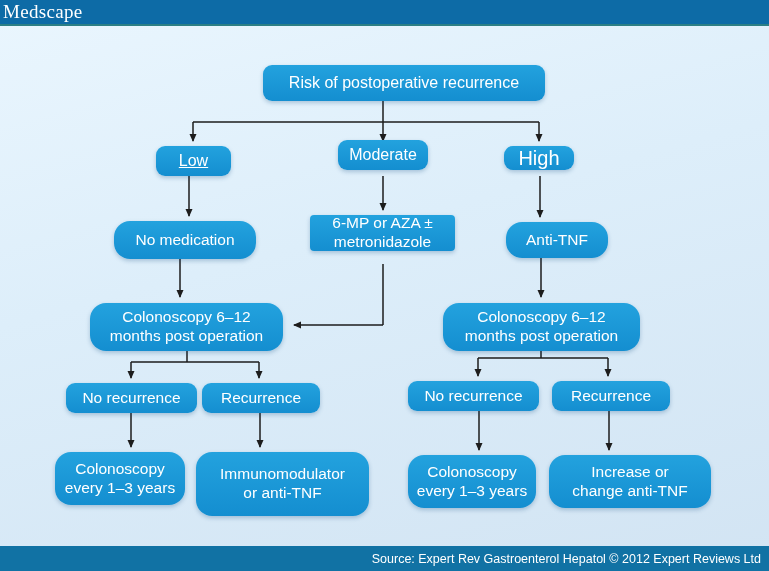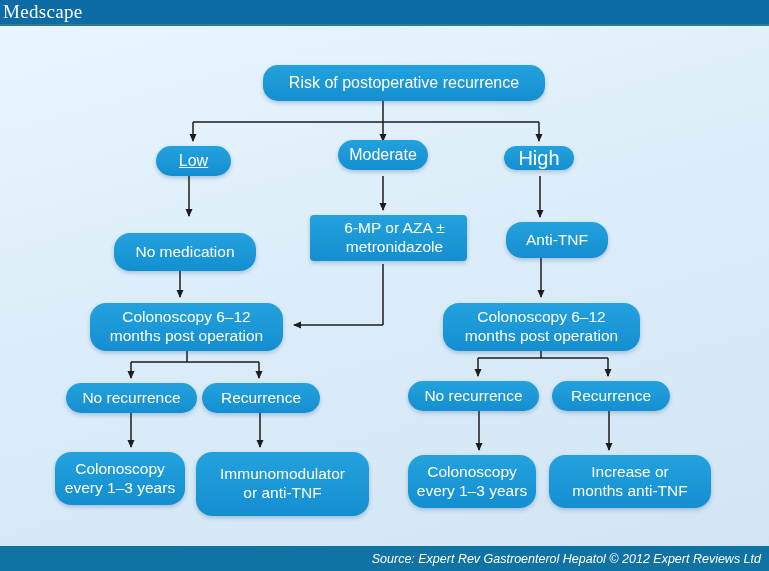--- a/index.html
+++ b/index.html
@@ -16,38 +16,38 @@
   }
   .brand {
     color:#ffffff; font-family:"Liberation Serif", serif;
     font-size:19px; letter-spacing:0.3px;
   }
   .bottombar {
     position:absolute; left:0; right:0; bottom:0; height:25px;
     background:#1172a4; display:flex; align-items:center;
     justify-content:flex-end; padding-right:8px; box-sizing:border-box;
   }
-  .source { color:#ffffff; font-size:12.5px;font-style:italic; }
+  .source { color:#ffffff; font-size:12.5px; }
 
   
   .node {
     position:absolute;
     background:linear-gradient(180deg,#23a2de 0%, #148ed0 100%);
-    color:#ffffff; border-radius:15px;
+    color:#ffffff; border-radius:9px;
     display:flex; align-items:center; justify-content:center;
     text-align:center; white-space:pre-line;
     font-size:15.5px; line-height:1.22;
     box-shadow:0 2px 4px rgba(20,80,130,0.28);
   }
   .nd-title        { left:263px; top:65px;  width:282px; height:36px; font-size:16px; }
   .nd-low          { left:156px; top:146px; width:75px;  height:30px; font-size:16px;text-decoration:underline; }
   .nd-moderate     { left:338px; top:140px; width:90px;  height:30px; font-size:16px; }
   .nd-high         { left:504px; top:146px; width:70px;  height:24px; font-size:20px; }
-  .nd-no-med       { left:114px; top:221px; width:142px; height:38px; border-radius:16px;margin-top:12px; }
-  .nd-six-mp       { left:310px; top:215px; width:145px; height:46px; border-radius:4px;padding-left:12px; }
+  .nd-no-med       { left:114px; top:221px; width:142px; height:38px; border-radius:16px; }
+  .nd-six-mp       { left:310px; top:215px; width:145px; height:36px; border-radius:4px; }
   .nd-anti-tnf     { left:489px; top:222px; width:102px; height:36px; border-radius:16px;margin-left:17px; }
   .nd-colo612-l    { left:90px;  top:303px; width:193px; height:48px; border-radius:16px; }
   .nd-colo612-r    { left:443px; top:303px; width:197px; height:48px; border-radius:16px; }
   .nd-norec-l      { left:66px;  top:383px; width:131px; height:30px; }
   .nd-rec-l        { left:202px; top:383px; width:118px; height:30px; }
   .nd-norec-r      { left:408px; top:381px; width:131px; height:30px; }
   .nd-rec-r        { left:552px; top:381px; width:118px; height:30px; }
   .nd-colo13-l     { left:55px;  top:452px; width:130px; height:53px; border-radius:16px; }
   .nd-immuno       { left:196px; top:452px; width:173px; height:64px; border-radius:16px; }
   .nd-colo13-r     { left:408px; top:455px; width:128px; height:53px; border-radius:16px; }
@@ -127,19 +127,19 @@
   <div class="node nd-rec-l">Recurrence</div>
   <div class="node nd-norec-r">No recurrence</div>
   <div class="node nd-rec-r">Recurrence</div>
   <div class="node nd-colo13-l">Colonoscopy
 every 1–3 years</div>
   <div class="node nd-immuno">Immunomodulator
 or anti-TNF</div>
   <div class="node nd-colo13-r">Colonoscopy
 every 1–3 years</div>
   <div class="node nd-increase">Increase or
-months anti-TNF</div>
+change anti-TNF</div>
 
   <div class="bottombar">
     <span class="source">Source: Expert Rev Gastroenterol Hepatol © 2012 Expert Reviews Ltd</span>
   </div>
 
 </div>
 
 </body></html>

